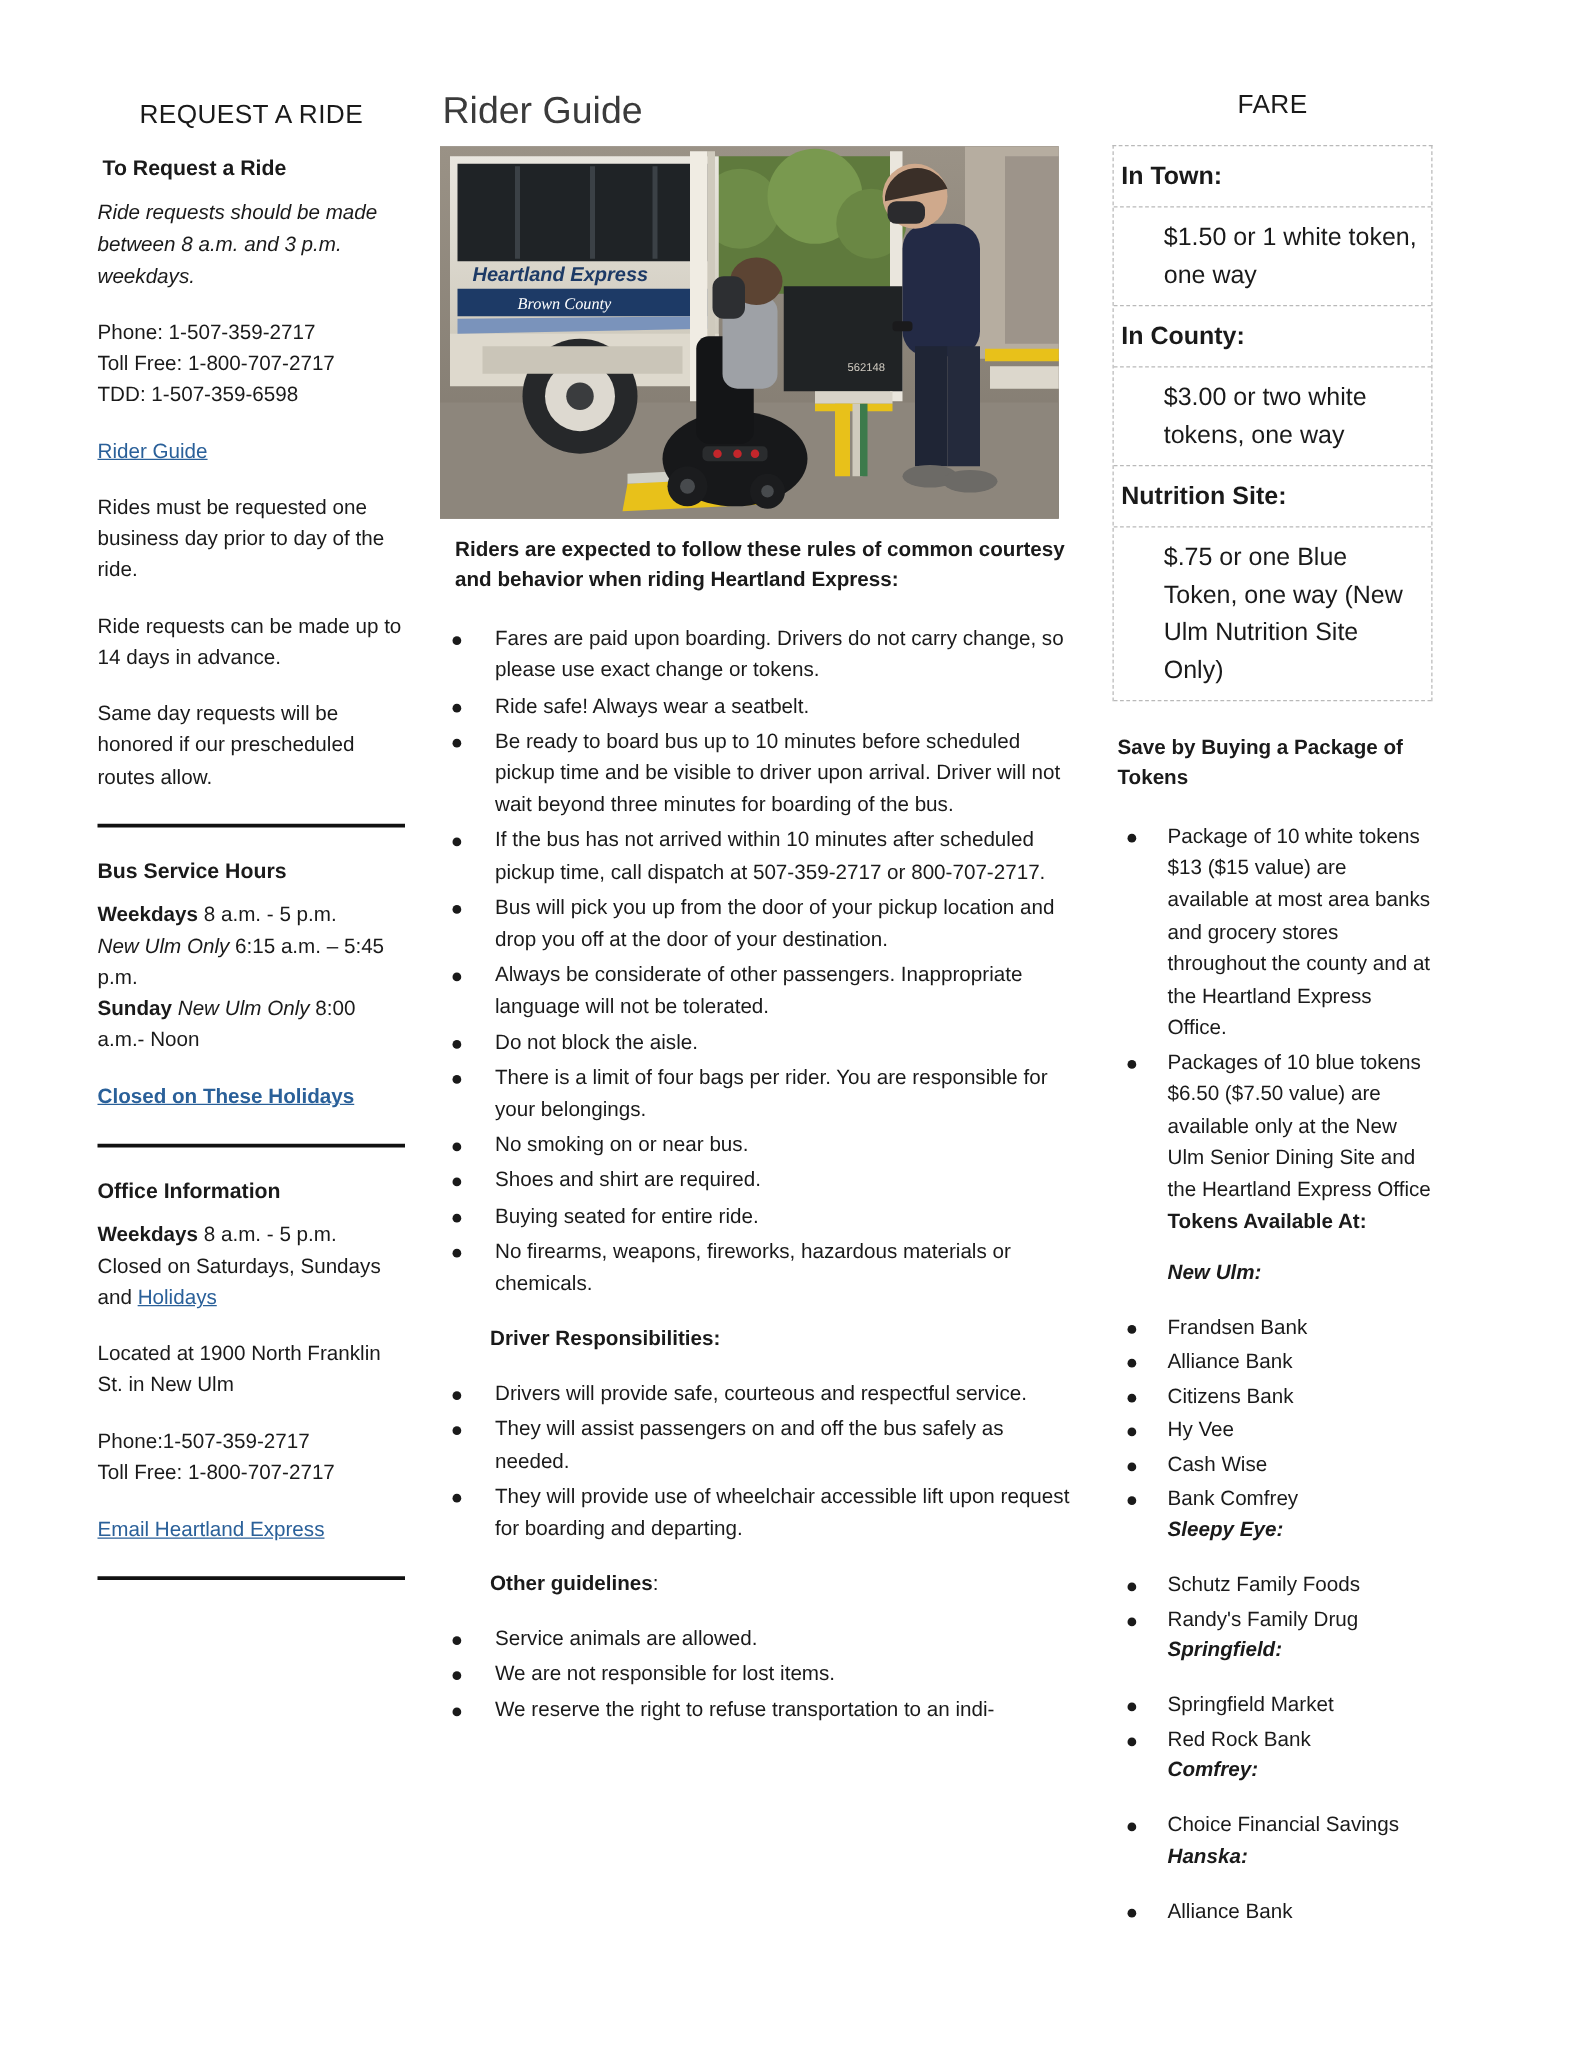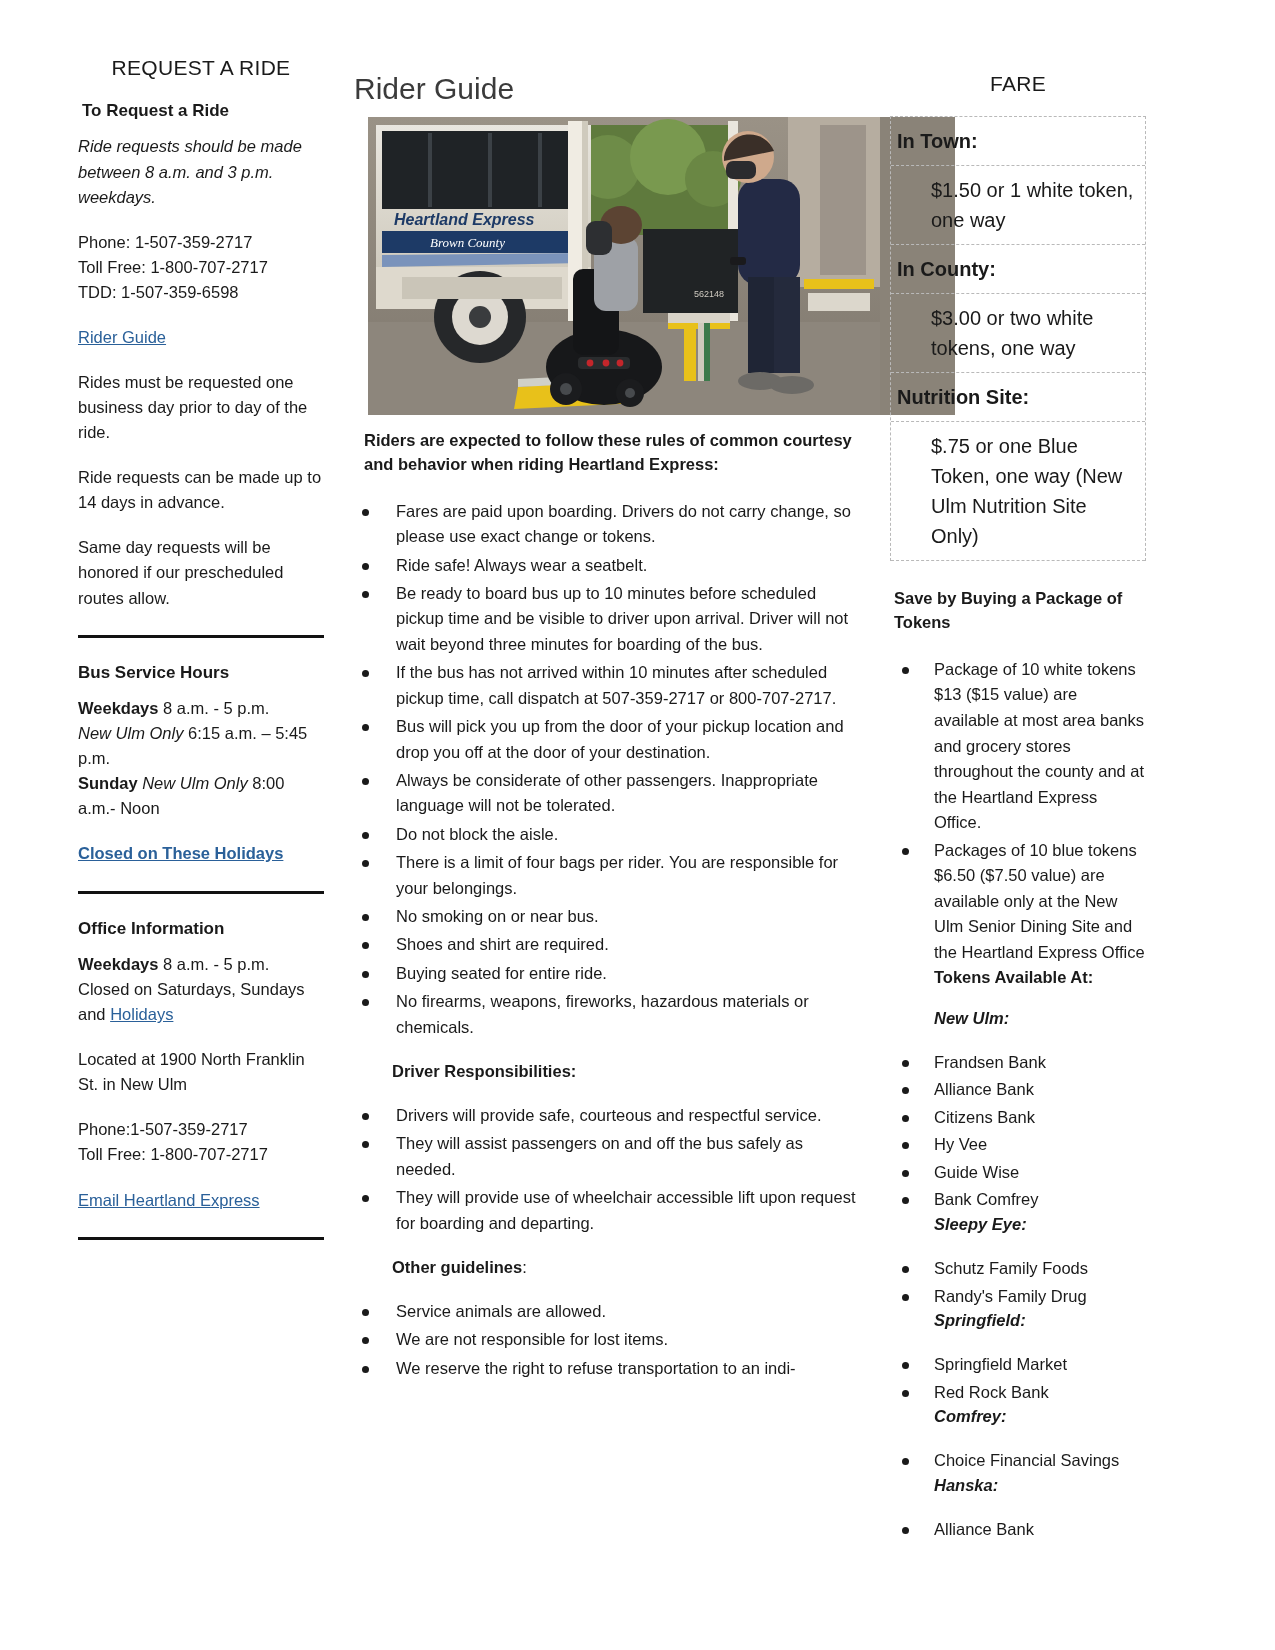--- a/index.html
+++ b/index.html
@@ -18,21 +18,21 @@
     position: relative;
     width: 1275px;
     height: 1650px;
     background: #fff;
   }
 
   
   .col-left {
     position: absolute;
     left: 78px;
-    top: 56px;
+    top: 80px;
     width: 246px;
   }
   .col-center {
     position: absolute;
     left: 352px;
     top: 72px;
     width: 512px;
   }
   .col-right {
     position: absolute;
@@ -77,27 +77,26 @@
 
   
   .doc-title {
     font-size: 30px;
     font-weight: 400;
     color: #3b3b3b;
     margin: 0 0 12px 2px;
     line-height: 1.1;
   }
   .photo {
-    width: 587px;
+    width: 495px;
     height: 298px;
     display: block;
     position: relative;
     overflow: hidden;
     background: #8a8378;
-    margin-left: 16px;
   }
   .photo svg { display: block; }
   .lead {
     font-size: 16.5px;
     font-weight: bold;
     line-height: 1.45;
     margin: 14px 0 22px 12px;
   }
   ul.bullets {
     list-style: none;
@@ -395,21 +394,21 @@
     </ul>
 
     <div class="avail-head" style="margin-bottom:22px;">Tokens Available At:</div>
 
     <div class="town-head">New Ulm:</div>
     <ul class="rbullets">
       <li>Frandsen Bank</li>
       <li>Alliance Bank</li>
       <li>Citizens Bank</li>
       <li>Hy Vee</li>
-      <li>Guide Wise</li>
+      <li>Cash Wise</li>
       <li>Bank Comfrey</li>
     </ul>
 
     <div class="town-head" style="margin-top:0;">Sleepy Eye:</div>
     <ul class="rbullets">
       <li>Schutz Family Foods</li>
       <li>Randy's Family Drug</li>
     </ul>
 
     <div class="town-head">Springfield:</div>

